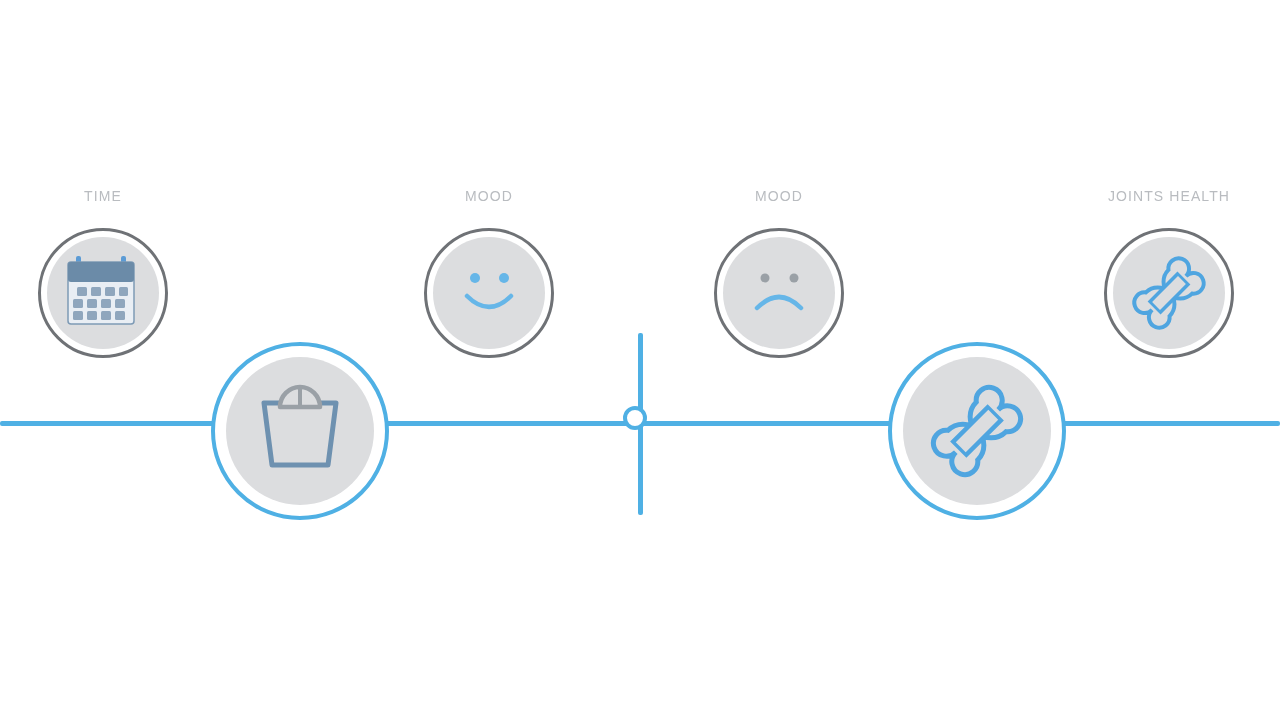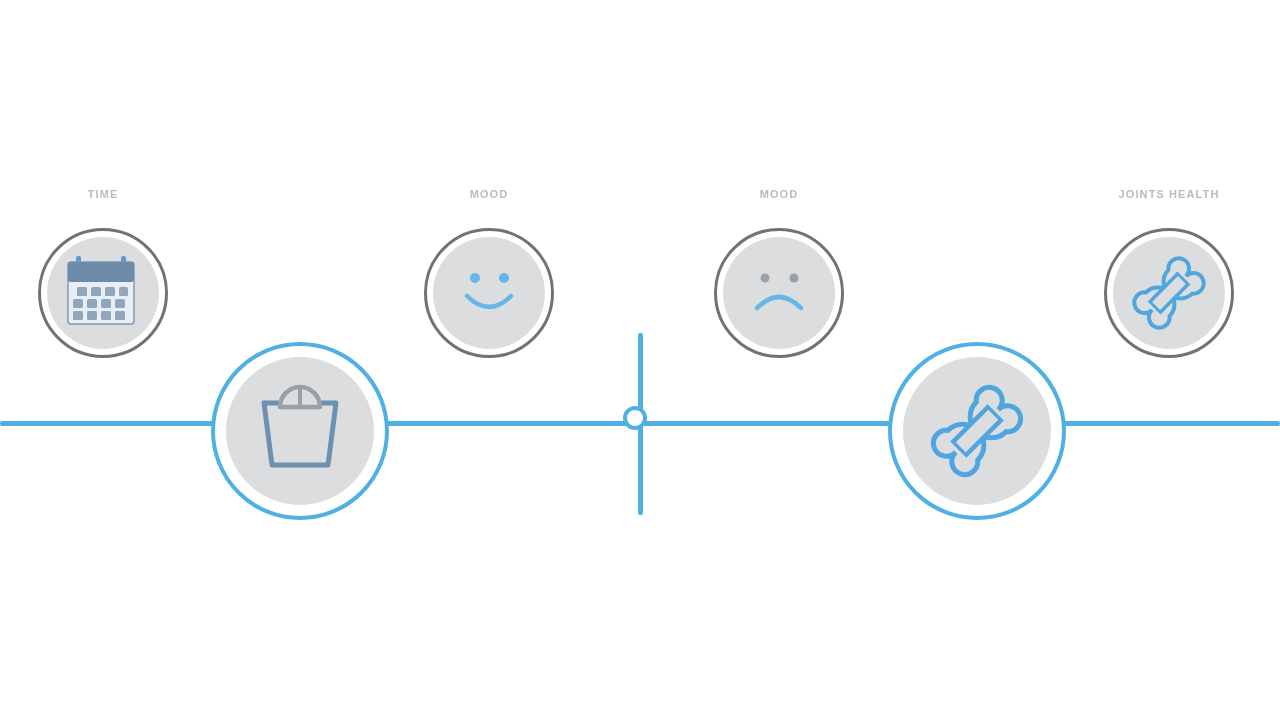--- a/index.html
+++ b/index.html
@@ -60,25 +60,24 @@
   .node {
     position: absolute;
     z-index: 3;
   }
   .node-label {
     position: absolute;
     left: 50%;
     transform: translateX(-50%);
     white-space: nowrap;
     color: #b9bcc0;
-    font-size: 11px;
+    font-size: 14px;
     letter-spacing: 1.1px;
     text-transform: uppercase;
     font-family: "Liberation Sans", sans-serif;
-    font-weight: bold;
   }
   .node-circle {
     position: absolute;
     box-sizing: border-box;
     border-radius: 50%;
     background: #ffffff;
     display: flex;
     align-items: center;
     justify-content: center;
   }

